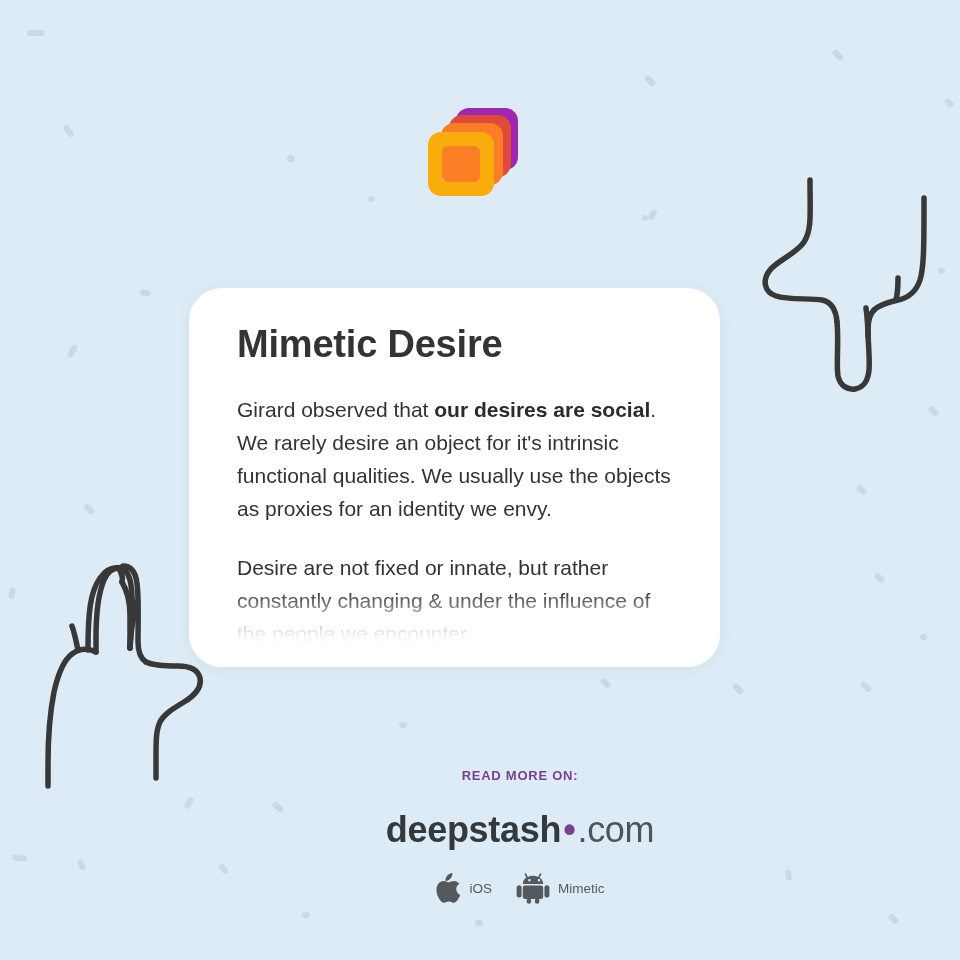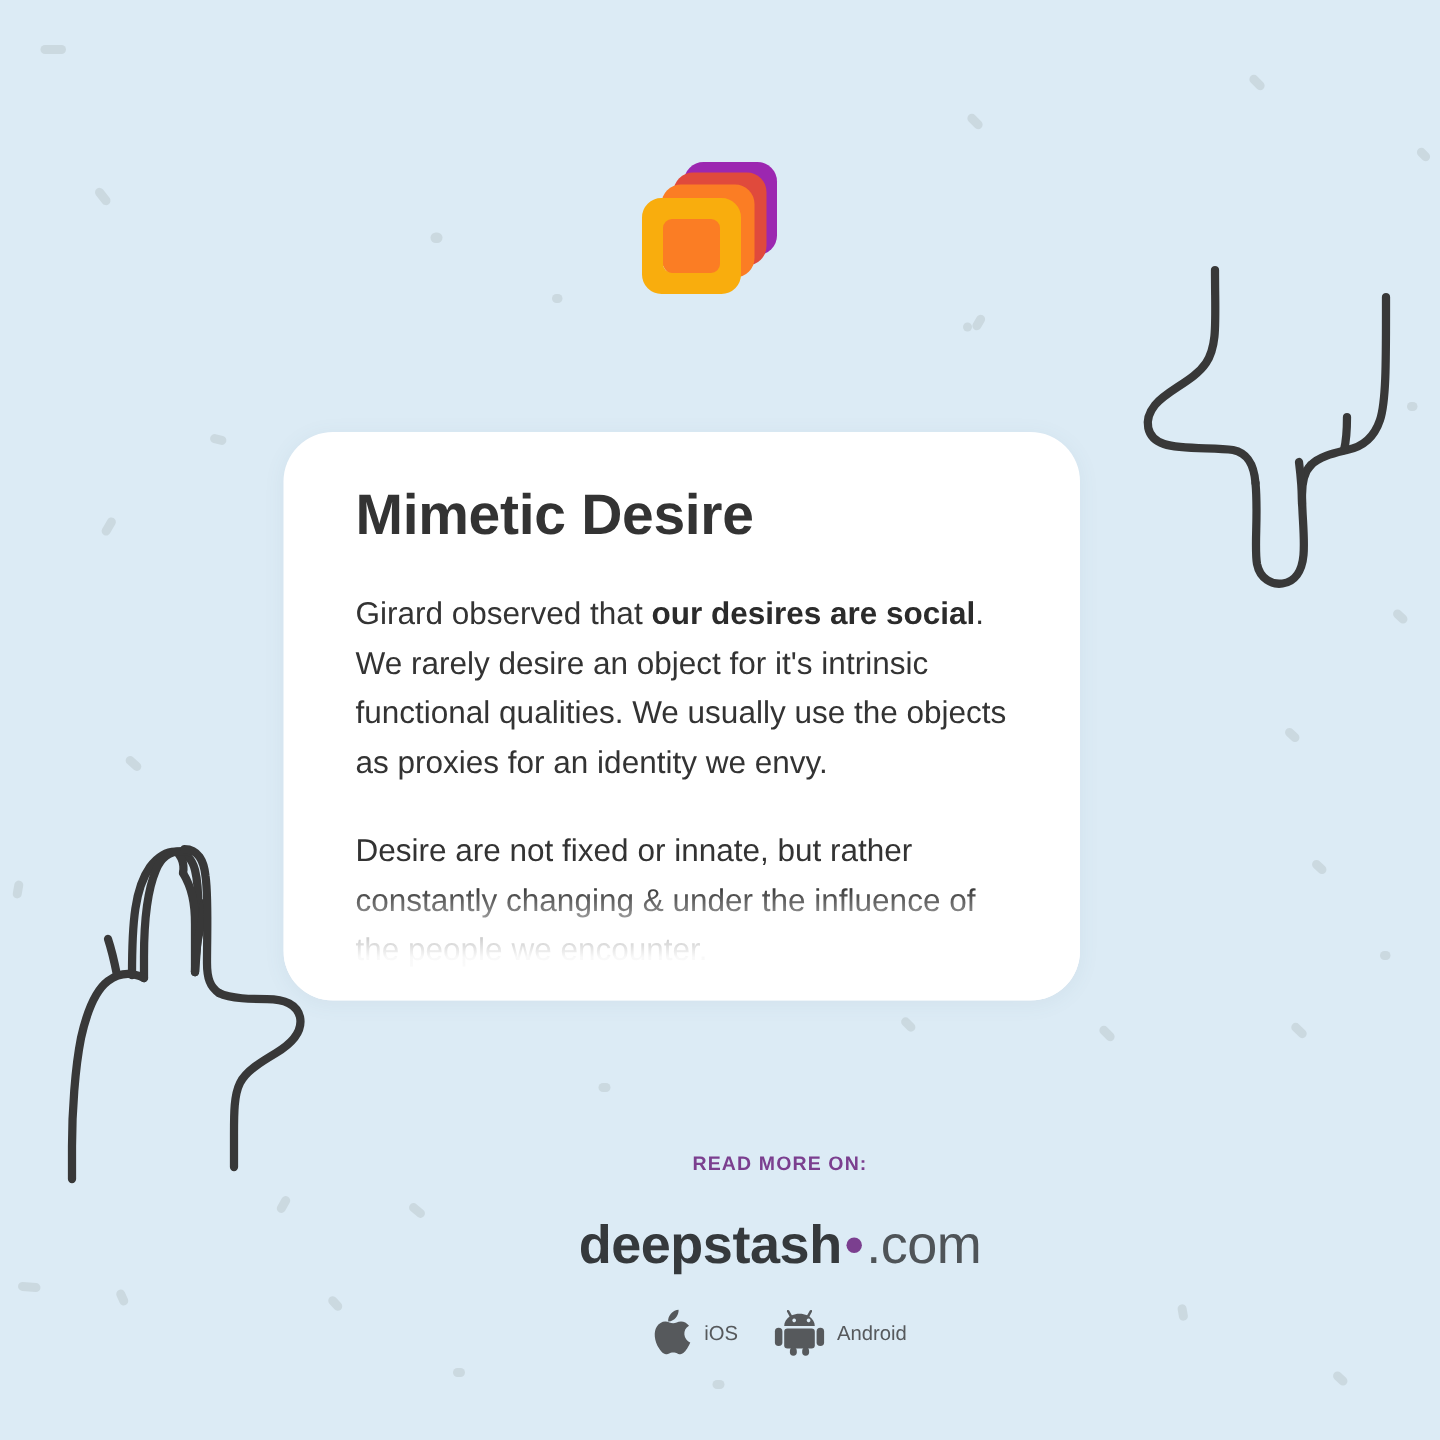--- a/index.html
+++ b/index.html
@@ -266,16 +266,16 @@
     <div class="store-item">
       <svg class="store-glyph" width="34" height="31" viewBox="0 0 34 31" fill="#56595c">
         <path d="M8.4 1.0 L10.4 4.6"></path>
         <path d="M9.0 0.4 C8.6 0.6 8.5 1.1 8.7 1.5 L10.4 4.6 C8.2 6.2 6.8 8.5 6.8 11.0 H27.2 C27.2 8.5 25.8 6.2 23.6 4.6 L25.3 1.5 C25.5 1.1 25.4 0.6 25.0 0.4 C24.6 0.2 24.1 0.3 23.9 0.7 L22.1 3.9 C20.6 3.2 18.9 2.8 17.0 2.8 C15.1 2.8 13.4 3.2 11.9 3.9 L10.1 0.7 C9.9 0.3 9.4 0.2 9.0 0.4 Z M12.2 7.2 A1.25 1.25 0 1 1 12.2 7.21 Z M21.8 7.2 A1.25 1.25 0 1 1 21.8 7.21 Z"></path>
         <rect x="6.8" y="12.6" width="20.4" height="13.4" rx="2.2"></rect>
         <rect x="0.6" y="12.2" width="5.0" height="12.2" rx="2.5"></rect>
         <rect x="28.4" y="12.2" width="5.0" height="12.2" rx="2.5"></rect>
         <rect x="10.6" y="25.4" width="4.6" height="5.4" rx="2.3"></rect>
         <rect x="18.8" y="25.4" width="4.6" height="5.4" rx="2.3"></rect>
       </svg>
-      <span class="store-label">Android</span>
+      <span class="store-label">Mimetic</span>
     </div>
   </div>
 </div>
 
 </body></html>

